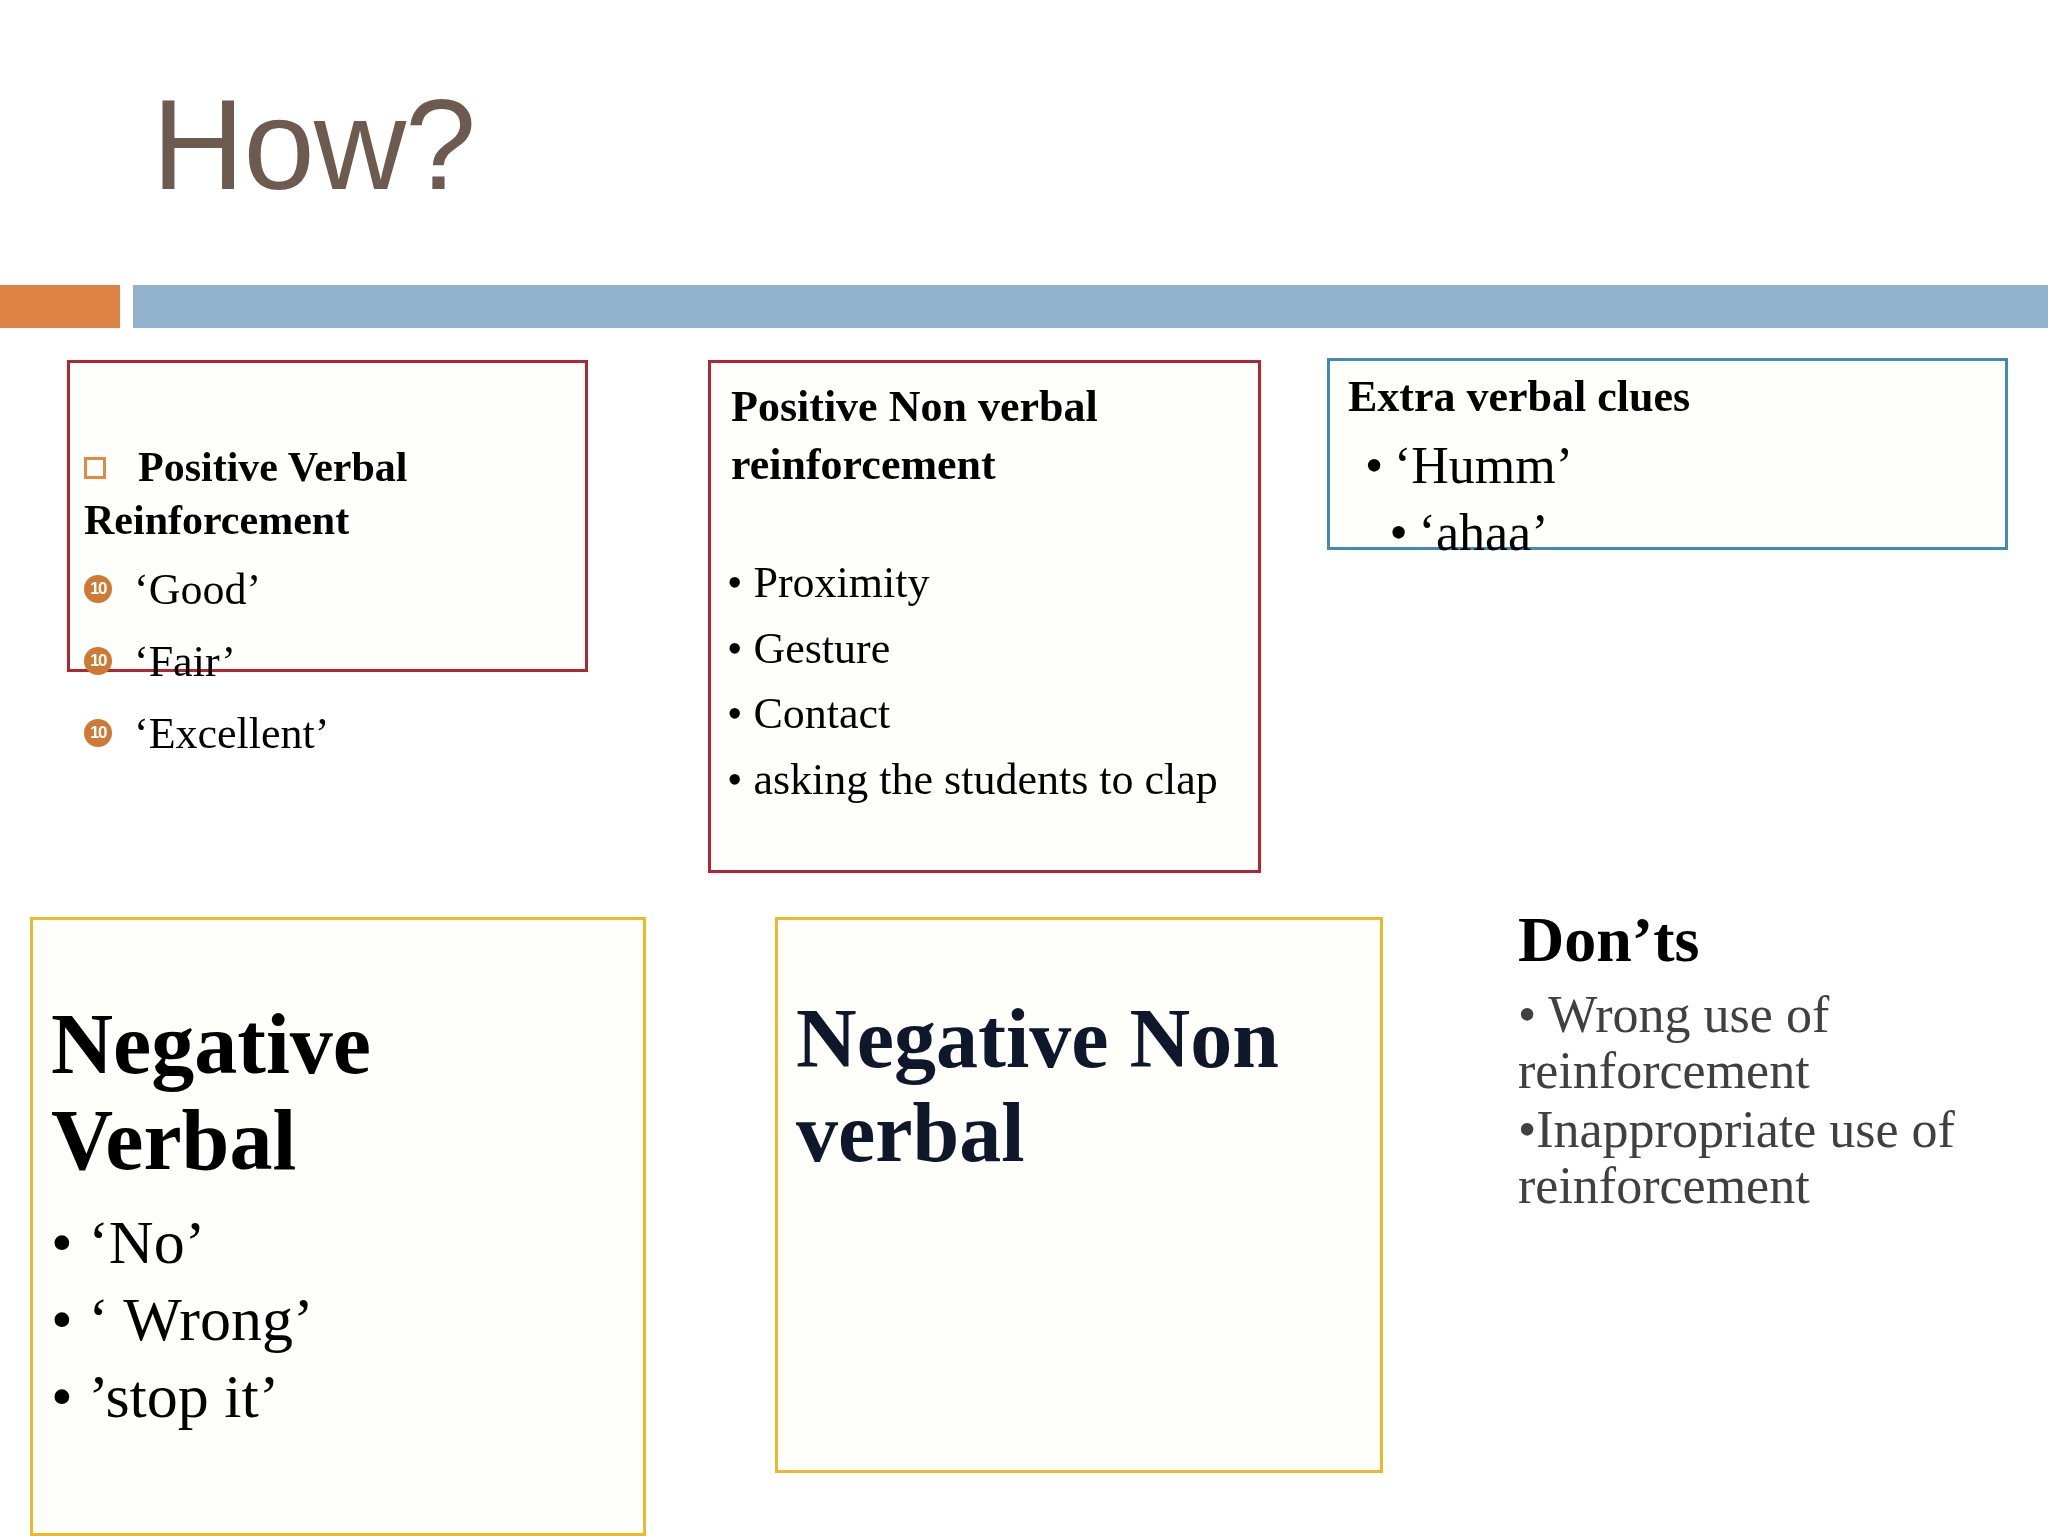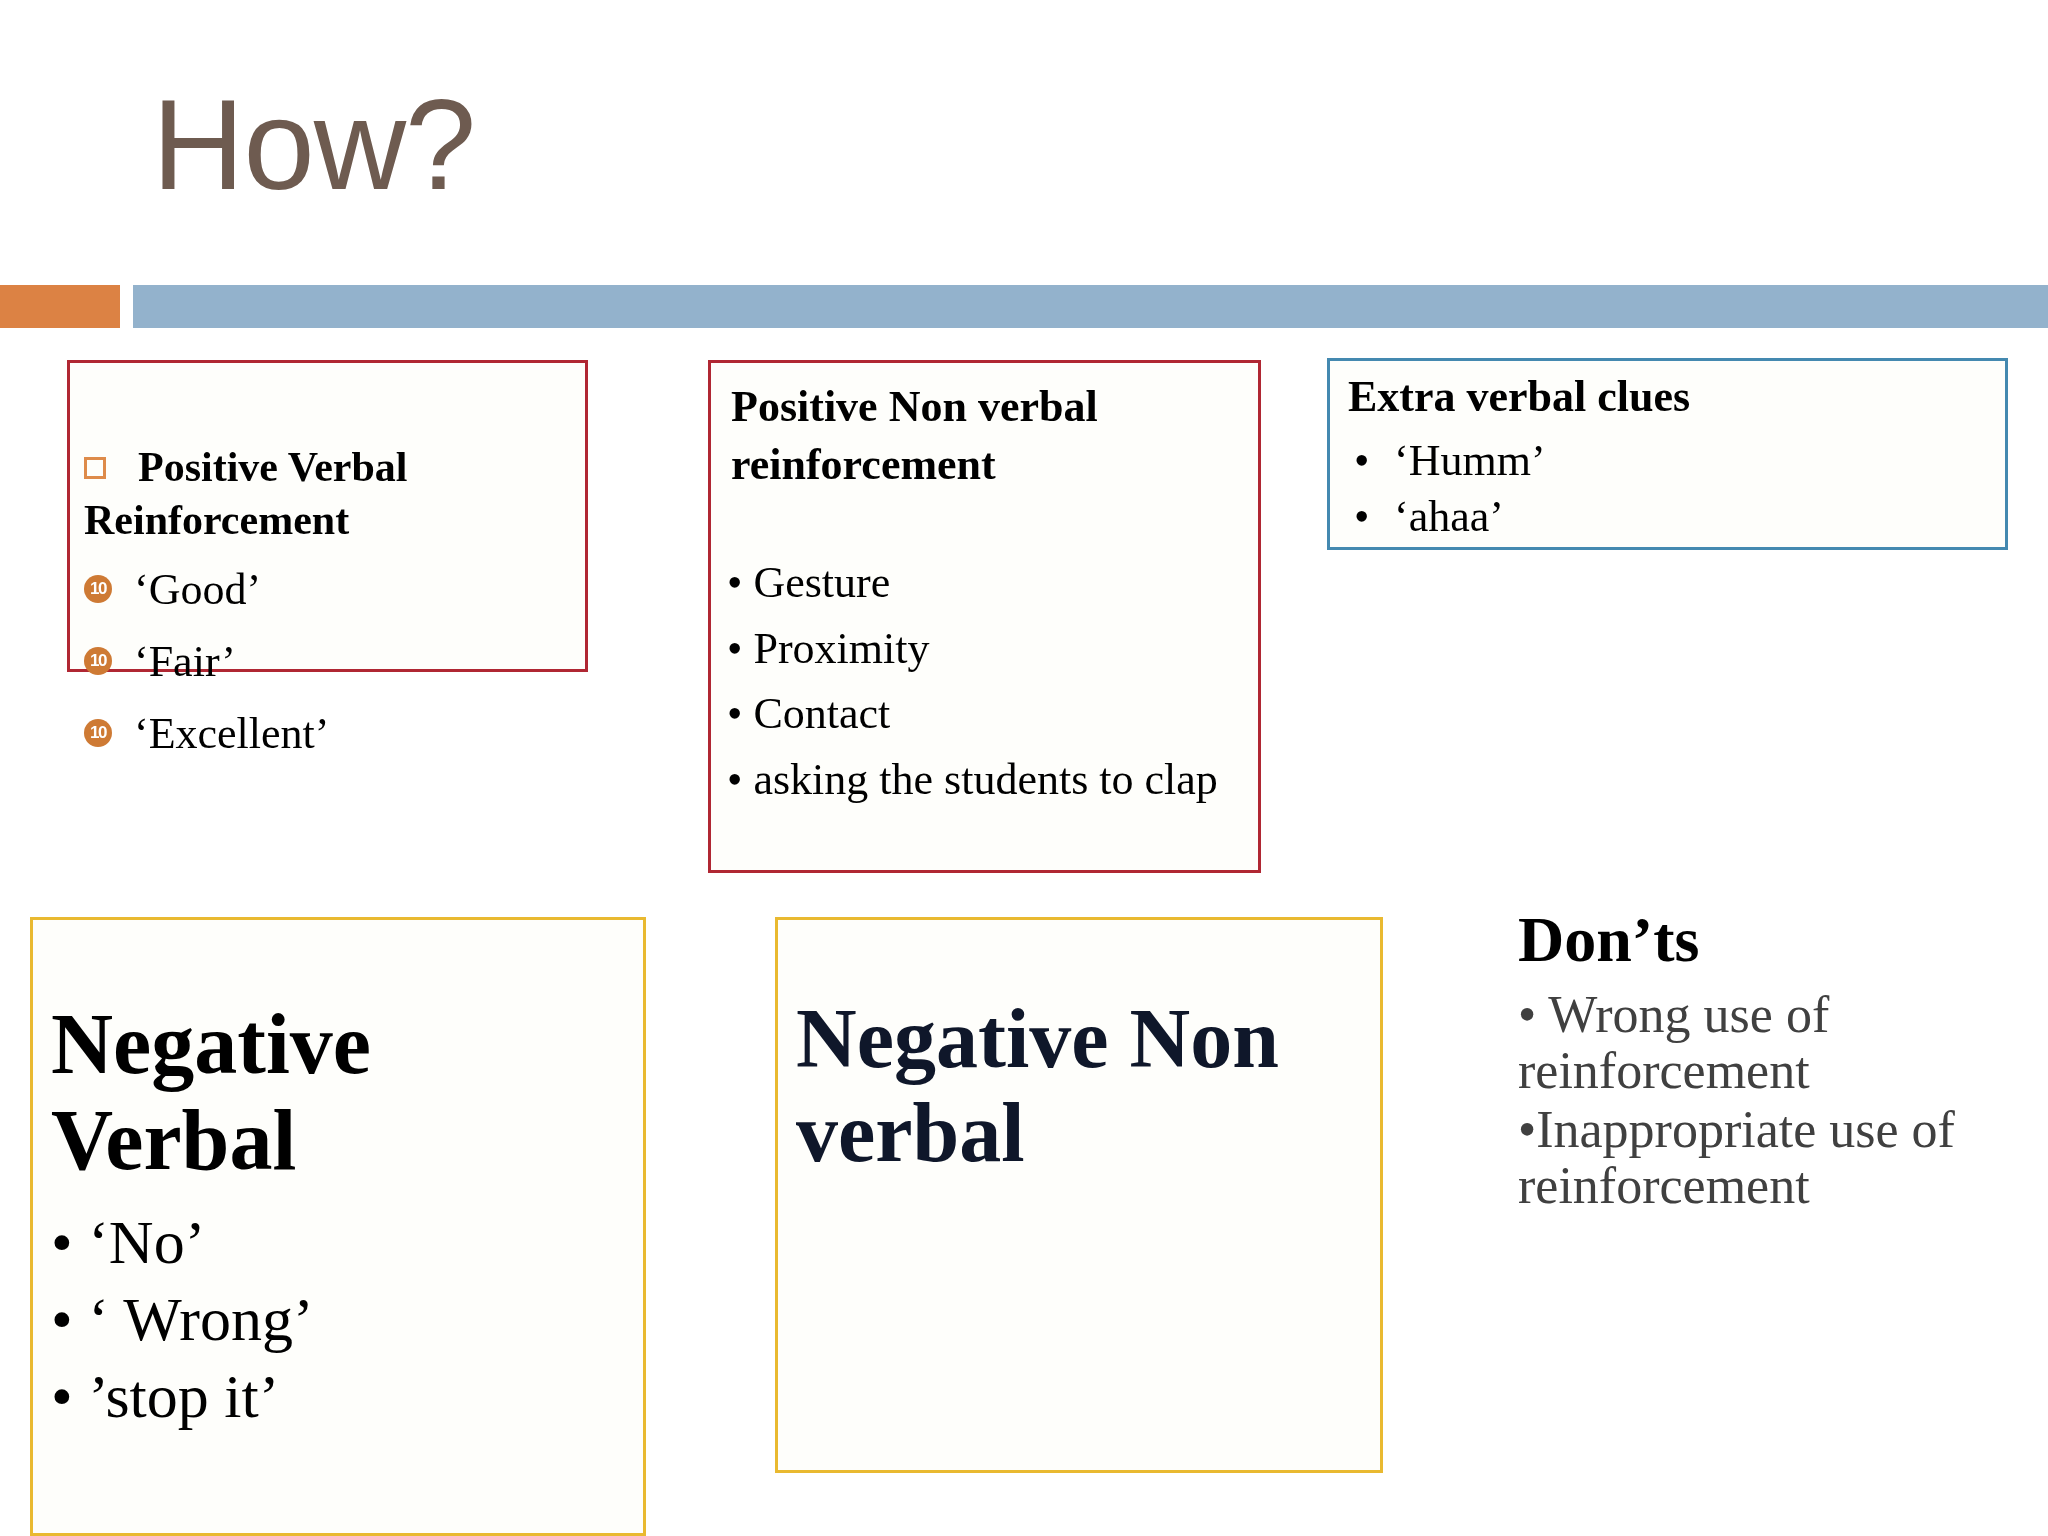--- a/index.html
+++ b/index.html
@@ -134,23 +134,24 @@
   #ec-heading {
     position: absolute;
     left: 18px; top: 10px;
     font-size: 44px;
     font-weight: bold;
     color: #000;
   }
   #ec-list {
     position: absolute;
     left: 24px; top: 72px;
-    font-size: 44px;
+    font-size: 52px;
     line-height: 1.28;
     color: #000;
+    text-align: center;
   }
   #ec-list .li { padding-left: 0; }
   #ec-list .dot { display: inline-block; width: 40px; }
 
   
   #box-negative-verbal {
     left: 30px; top: 917px; width: 616px; height: 619px;
   }
   #nv-heading {
     position: absolute;
@@ -242,22 +243,22 @@
       <div class="pv-item">
         <span class="ten-bullet">10</span>
         <span>‘Excellent’</span>
       </div>
     </div>
   </div>
 
   <div id="box-positive-nonverbal" class="box box-red">
     <div id="pnv-heading">Positive Non verbal reinforcement</div>
     <div id="pnv-list">
+      <div class="li">• Proximity</div>
       <div class="li">• Gesture</div>
-      <div class="li">• Proximity</div>
       <div class="li">• Contact</div>
       <div class="li">• asking the students to clap</div>
     </div>
   </div>
 
   <div id="box-extra-clues" class="box box-blue">
     <div id="ec-heading">Extra verbal clues</div>
     <div id="ec-list">
       <div class="li">
         <span class="dot">•</span><span>‘Humm’</span>

